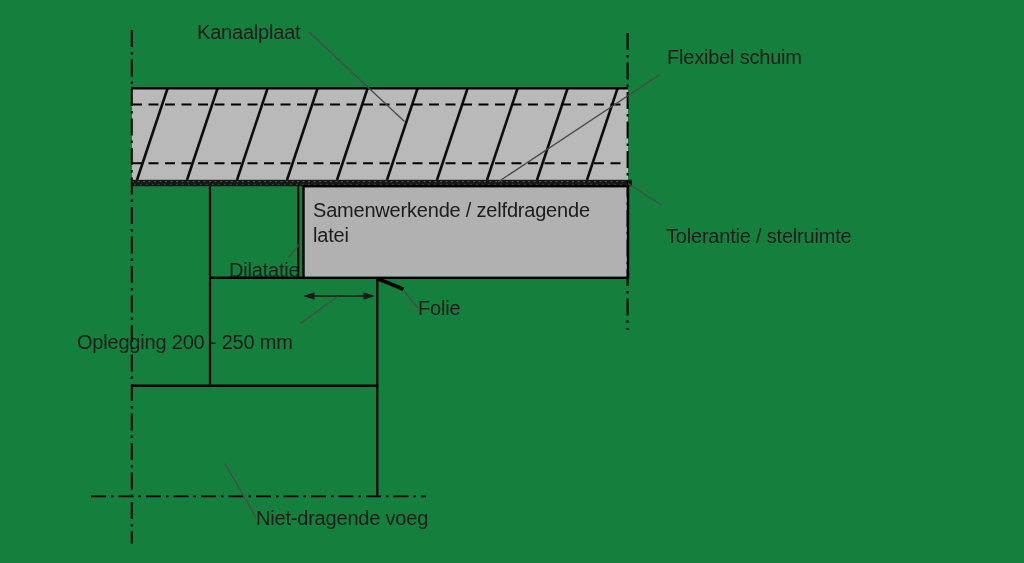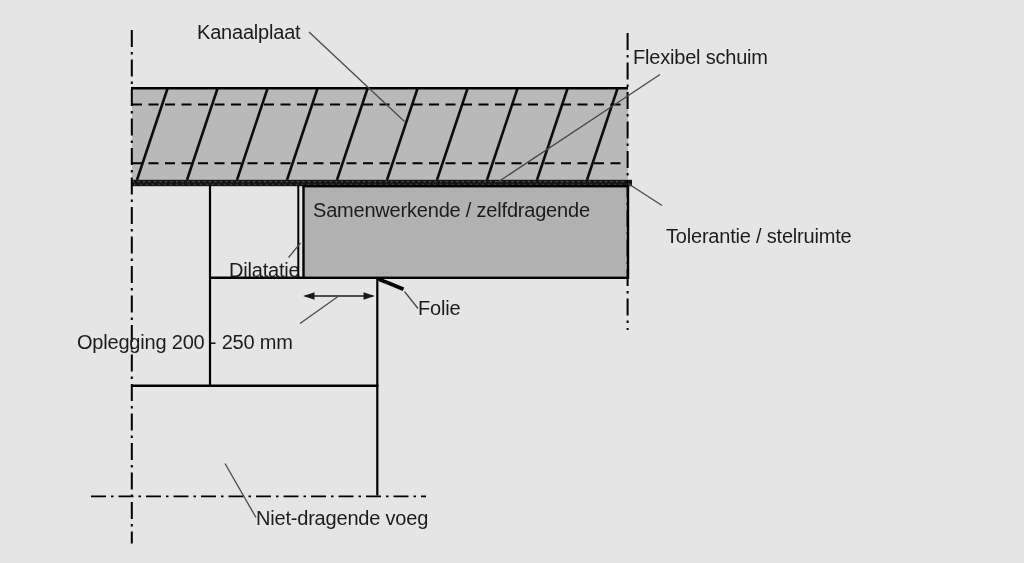--- a/index.html
+++ b/index.html
@@ -1,19 +1,19 @@
 <!DOCTYPE html>
 <html><head>
 <meta charset="utf-8">
 <style>
   html,body{margin:0;padding:0;background:#ffffff;}
   .canvas{
     position:relative;
     width:1024px;height:563px;
-    background:#e5e5e5;
+    background:#15803d;
     overflow:hidden;
     font-family:"Liberation Sans","DejaVu Sans",sans-serif;
   }
   .canvas svg{position:absolute;left:0;top:0;}
   .lbl{
     position:absolute;
     font-size:20px;
     line-height:22px;
     letter-spacing:-0.2px;
     color:#1c1c1c;
@@ -82,28 +82,29 @@
       <line x1="662" y1="205.5" x2="628" y2="183.5"></line>
       <line x1="288.5" y1="257.5" x2="300.5" y2="243"></line>
       <line x1="300" y1="323.5" x2="338" y2="296.5"></line>
       <line x1="404.5" y1="291.5" x2="418" y2="308.5"></line>
       <line x1="225" y1="463.5" x2="256" y2="517.5"></line>
     </g>
   </svg>
 
   <div class="lbl" style="left:197px;top:21px;">Kanaalplaat</div>
 
-  <div class="lbl" style="left:633px;top:46px;">
+  <div class="lbl" style="left:667px;top:46px;">
     <div>Flexibel schuim</div>
   </div>
 
   <div class="lbl" style="left:666px;top:197px;margin-top:28px;">Tolerantie / stelruimte</div>
 
   <div class="lbl" id="lbl-latei" style="left:313px;top:198px;">
     <div>Samenwerkende / zelfdragende</div>
+    <div>latei</div>
   </div>
 
   <div class="lbl" style="left:229px;top:242px;margin-top:17px;">Dilatatie</div>
 
   <div class="lbl" style="left:77px;top:311px;margin-top:20px;">Oplegging 200 - 250 mm</div>
 
   <div class="lbl" style="left:418px;top:297px;">Folie</div>
 
   <div class="lbl" style="left:256px;top:507px;">Niet-dragende voeg</div>
 </div>

